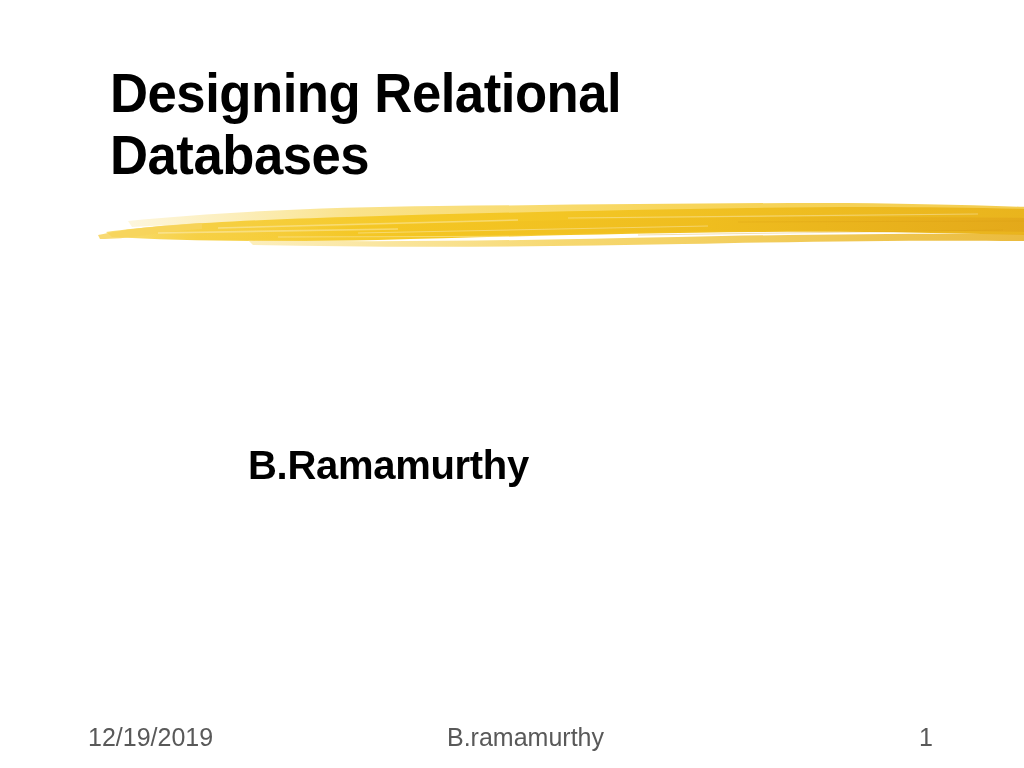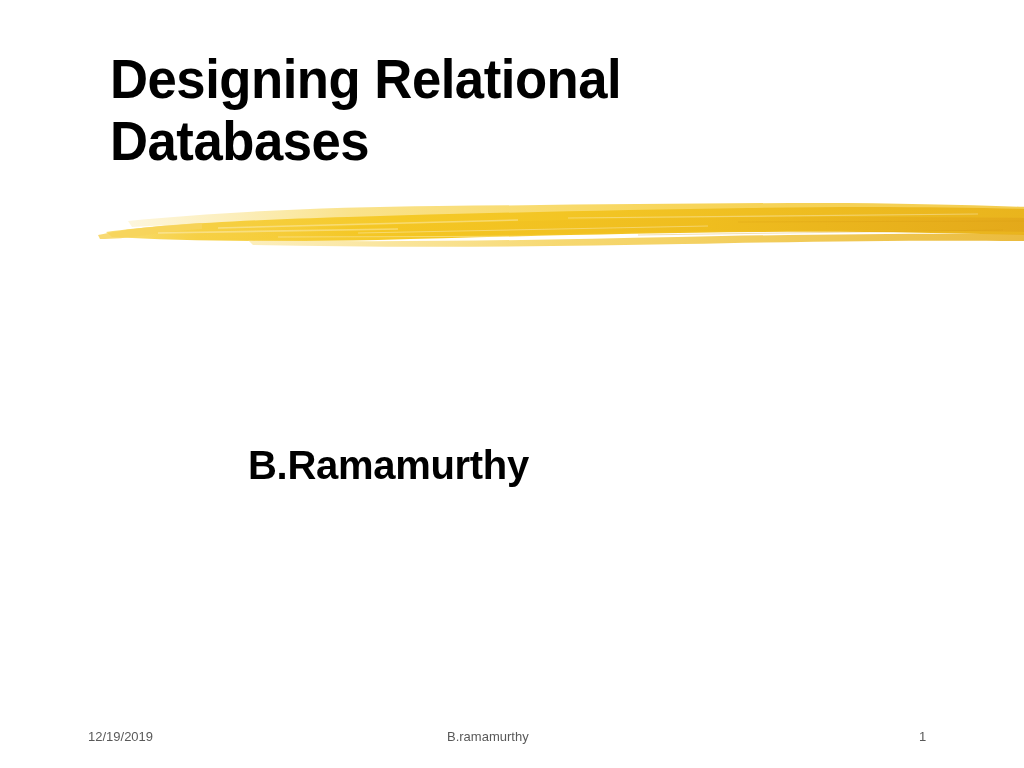--- a/index.html
+++ b/index.html
@@ -16,21 +16,21 @@
     background: #ffffff;
     overflow: hidden;
     font-family: "Liberation Sans", "DejaVu Sans", sans-serif;
     -webkit-font-smoothing: antialiased;
   }
 
   
   #title-block {
     position: absolute;
     left: 110px;
-    top: 48px;
+    top: 62px;
     width: 700px;
   }
 
   #slide-title {
     margin: 0;
     font-family: "Liberation Sans", "DejaVu Sans", sans-serif;
     font-size: 56px;
     line-height: 62px;
     font-weight: 700;
     letter-spacing: -0.5px;
@@ -79,21 +79,21 @@
     left: 0;
     top: 724px;
     width: 1024px;
     height: 34px;
   }
 
   .footer-cell {
     position: absolute;
     top: 0;
     font-family: "Liberation Sans", "DejaVu Sans", sans-serif;
-    font-size: 13px;
+    font-size: 25px;
     line-height: 26px;
     font-weight: 400;
     color: #595959;
     white-space: nowrap;
   }
 
   #footer-date      { left: 88px;  text-align: left; }
   #footer-center    { left: 447px; text-align: left; }
   #footer-page-num  { left: 919px; text-align: left; }
 </style>

